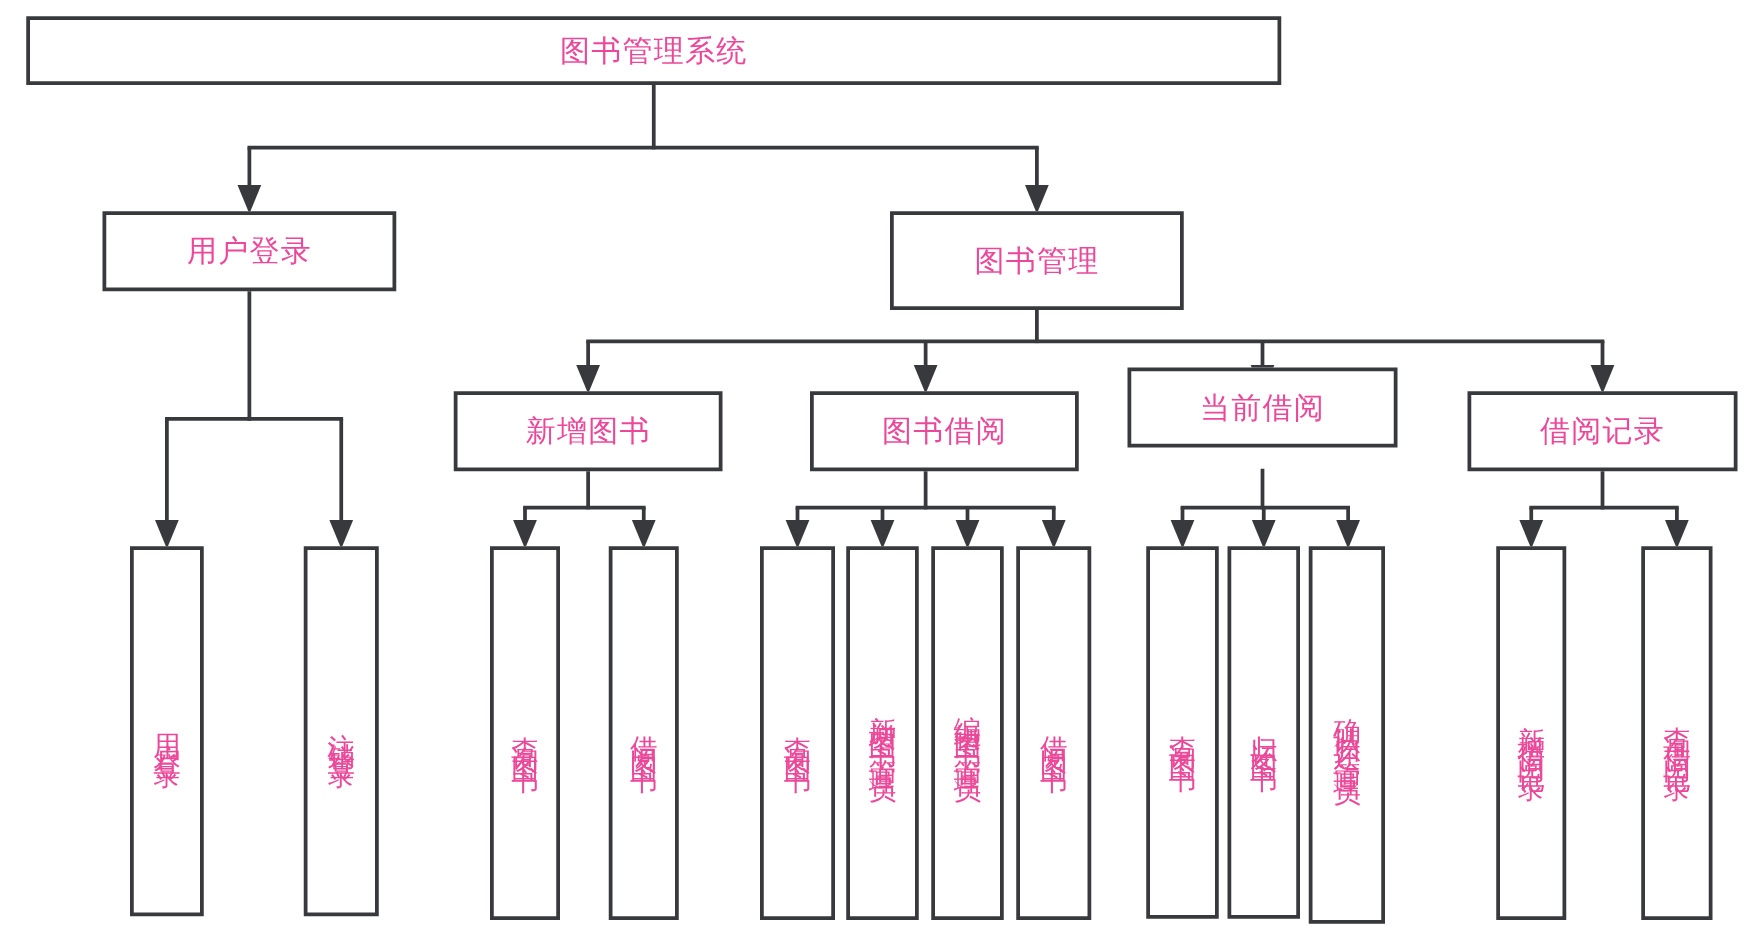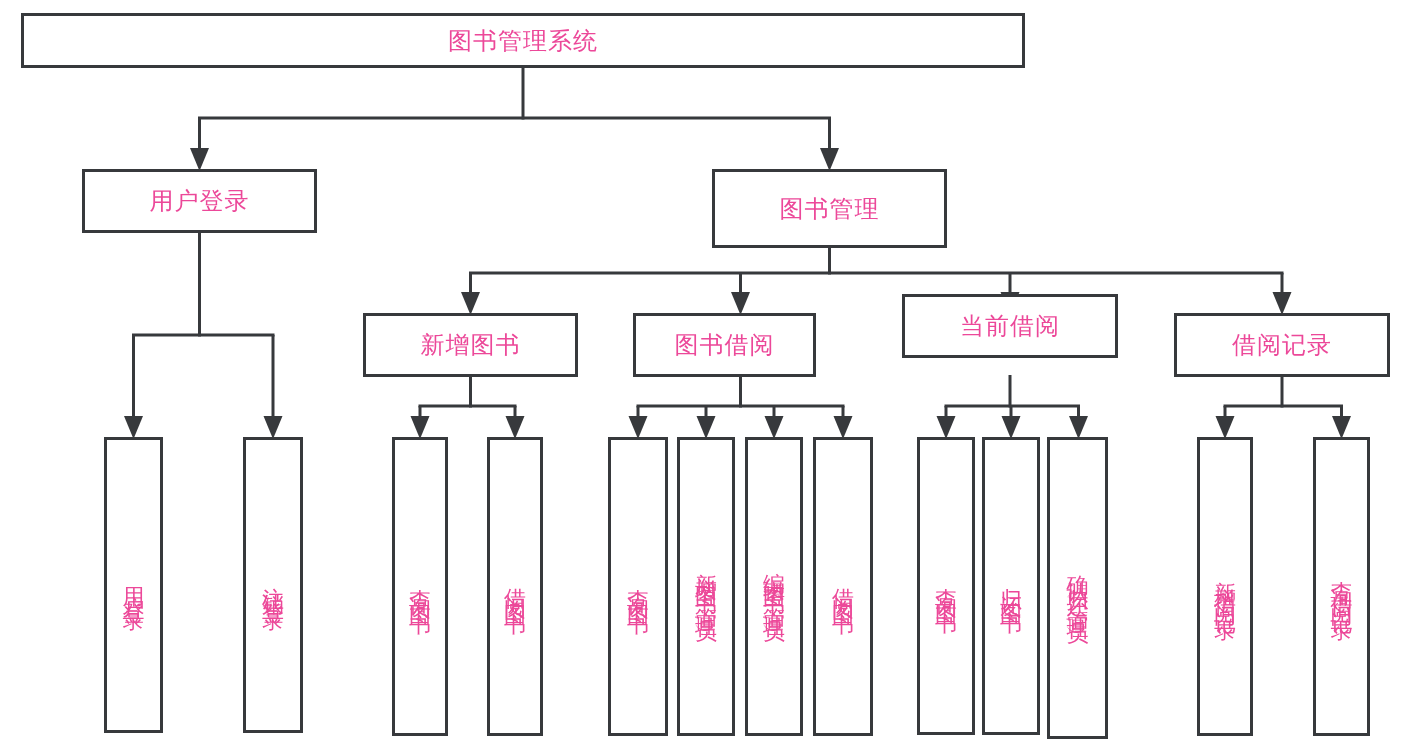--- a/index.html
+++ b/index.html
@@ -102,21 +102,21 @@
   <div class="node h" style="left:82px;top:169px;width:235px;height:64px">
     <span>用户登录</span>
   </div>
   <div class="node h" style="left:712px;top:169px;width:235px;height:79px">
     <span>图书管理</span>
   </div>
 
   <div class="node h" style="left:363px;top:313px;width:215px;height:64px">
     <span>新增图书</span>
   </div>
-  <div class="node h" style="left:633px;top:313px;width:183px;height:64px">
+  <div class="node h" style="left:648px;top:313px;width:215px;height:64px">
     <span>图书借阅</span>
   </div>
   <div class="node h" style="left:902px;top:294px;width:216px;height:64px">
     <span>当前借阅</span>
   </div>
   <div class="node h" style="left:1174px;top:313px;width:216px;height:64px">
     <span>借阅记录</span>
   </div>
 
   <div class="node v" style="left:104px;top:437px;width:59px;height:296px">

